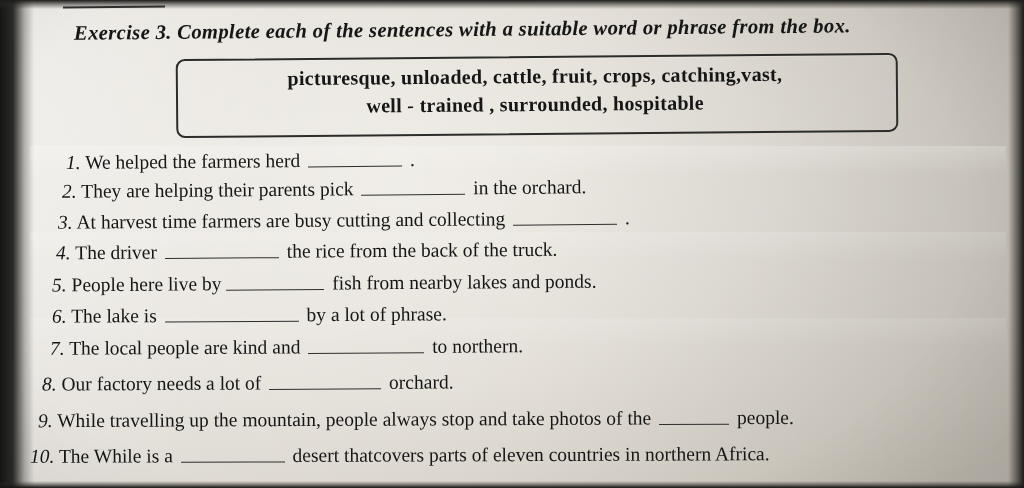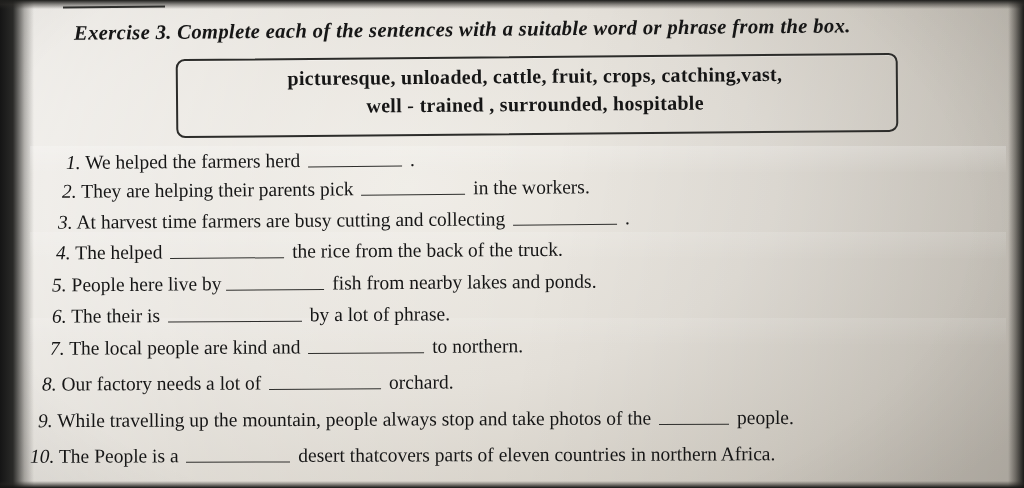--- a/index.html
+++ b/index.html
@@ -174,47 +174,47 @@
         <span class="num">1.</span>
         <span>We helped the farmers herd</span>
         <span class="blank" style="width:94px;"></span>
         <span>.</span>
       </div>
 
       <div class="item" style="left:62px; top:176px; transform:rotate(-0.5deg);">
         <span class="num">2.</span>
         <span>They are helping their parents pick</span>
         <span class="blank" style="width:104px;"></span>
-        <span>in the workers.</span>
+        <span>in the orchard.</span>
       </div>
 
       <div class="item" style="left:58px; top:207px; transform:rotate(-0.45deg);">
         <span class="num">3.</span>
         <span>At harvest time farmers are busy cutting and collecting</span>
         <span class="blank" style="width:104px;"></span>
         <span>.</span>
       </div>
 
       <div class="item" style="left:56px; top:238px; transform:rotate(-0.4deg);">
         <span class="num">4.</span>
-        <span>The helped</span>
+        <span>The driver</span>
         <span class="blank" style="width:114px;"></span>
         <span>the rice from the back of the truck.</span>
       </div>
 
       <div class="item" style="left:52px; top:270px; transform:rotate(-0.4deg);">
         <span class="num">5.</span>
         <span>People here live by</span>
         <span class="blank" style="width:98px; margin-left:0;"></span>
         <span>fish from nearby lakes and ponds.</span>
       </div>
 
       <div class="item" style="left:52px; top:302px; transform:rotate(-0.35deg);">
         <span class="num">6.</span>
-        <span>The their is</span>
+        <span>The lake is</span>
         <span class="blank" style="width:134px;"></span>
         <span>by a lot of phrase.</span>
       </div>
 
       <div class="item" style="left:50px; top:334px; transform:rotate(-0.3deg);">
         <span class="num">7.</span>
         <span>The local people are kind and</span>
         <span class="blank" style="width:116px;"></span>
         <span>to northern.</span>
       </div>
@@ -228,21 +228,21 @@
 
       <div class="item" style="left:38px; top:406px; transform:rotate(-0.25deg);">
         <span class="num">9.</span>
         <span>While travelling up the mountain, people always stop and take photos of the</span>
         <span class="blank" style="width:70px;"></span>
         <span>people.</span>
       </div>
 
       <div class="item" style="left:30px; top:442px; transform:rotate(-0.2deg);">
         <span class="num">10.</span>
-        <span>The People is a</span>
+        <span>The While is a</span>
         <span class="blank" style="width:104px;"></span>
         <span>desert thatcovers parts of eleven countries in northern Africa.</span>
       </div>
 
     </div>
   </div>
 
   <div class="vignette"></div>
   <div class="edge-left"></div>
   <div class="edge-right"></div>

